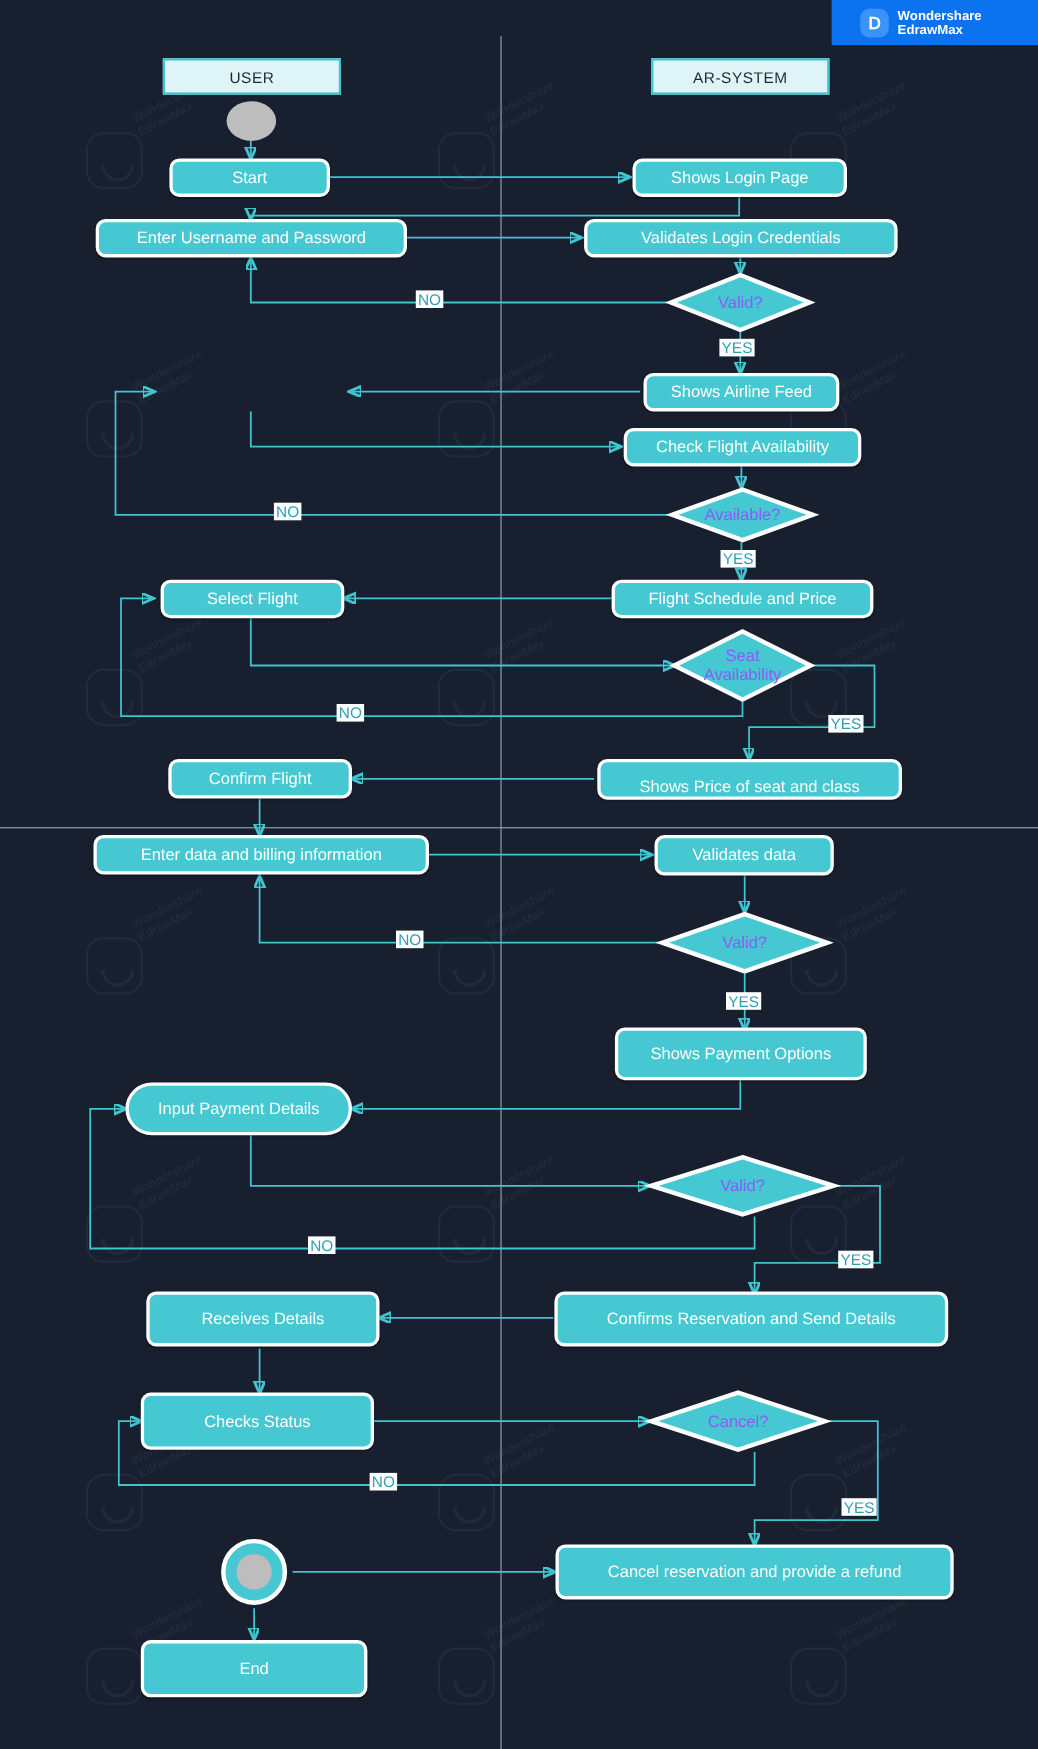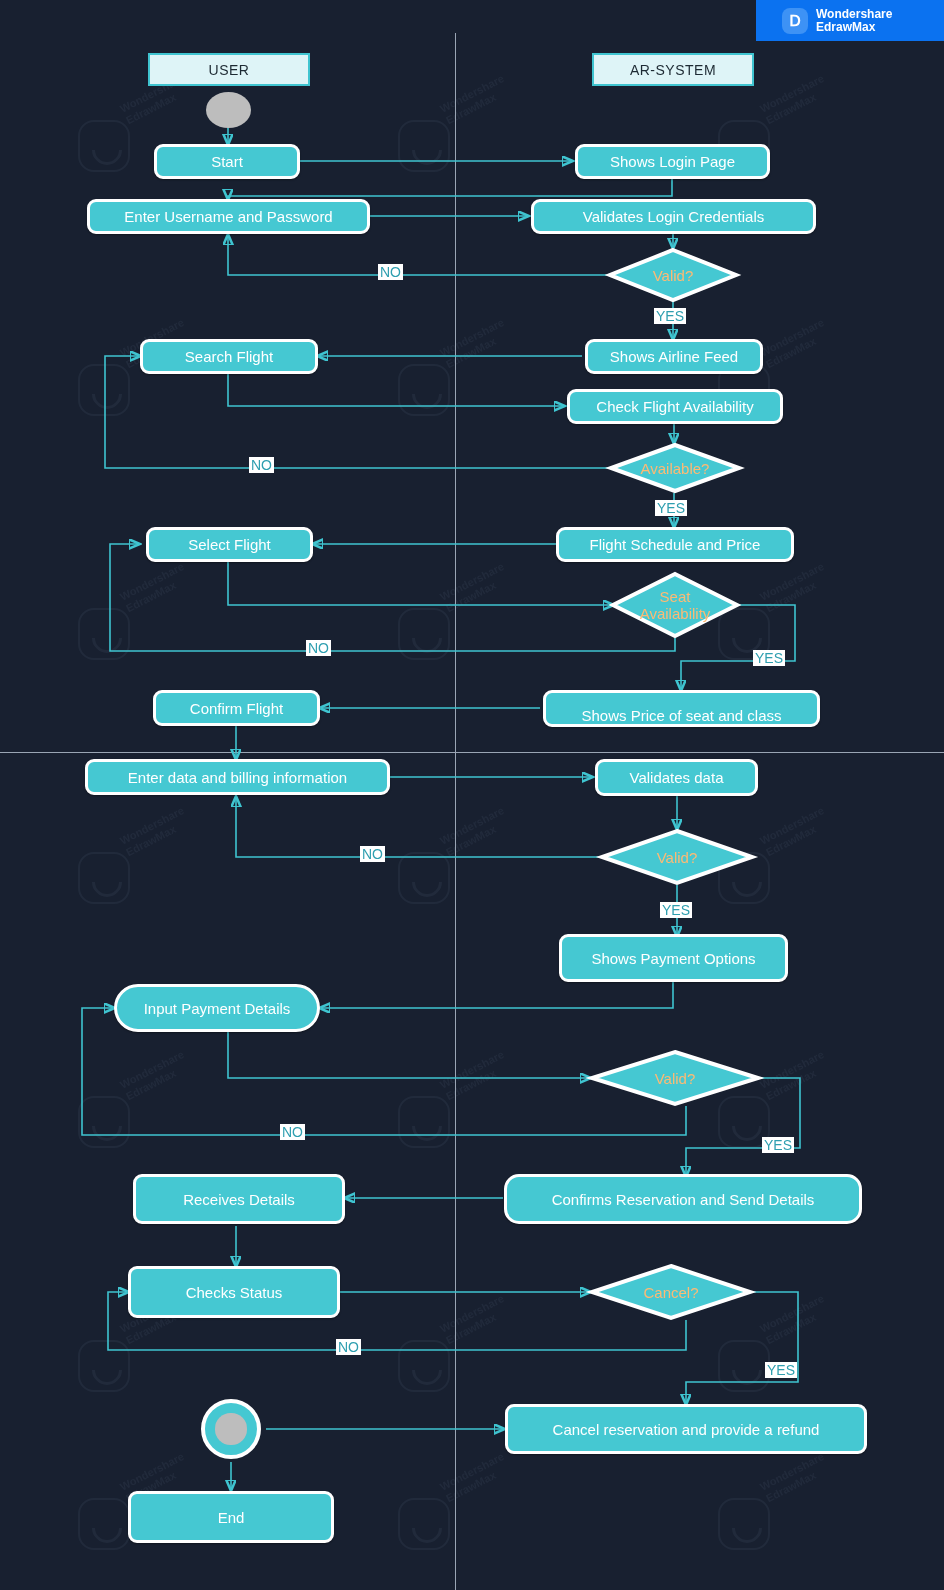--- a/index.html
+++ b/index.html
@@ -76,21 +76,21 @@
     padding: 0 6px;
     box-shadow: 0 1px 2px rgba(0,0,0,.35);
   }
 
   .diamond { display: block; }
   .diamond svg { display: block; overflow: visible; }
   .diamond .dtext {
     position: absolute; inset: 0;
     display: flex; align-items: center; justify-content: center;
     flex-direction: column;
-    color: #fdba74; font-size: 15px; line-height: 17px; text-align: center;
+    color: #8b5cf6; font-size: 15px; line-height: 17px; text-align: center;
     pointer-events: none;
   }
 
   .startdot {
     border-radius: 50%;
     background: #bdbdbd;
   }
   .enddot {
     border-radius: 50%;
     background: #45c8d2;
@@ -322,23 +322,20 @@
   </div>
 
   <div class="node proc" style="left:154px; top:144px; width:146px; height:35px;text-align:right;">
     <span>Start</span>
   </div>
 
   <div class="node proc" style="left:87px; top:199px; width:283px; height:35px;">
     <span>Enter Username and Password</span>
   </div>
 
-  <div class="node proc" style="left:140px; top:339px; width:178px; height:35px;">
-    <span>Search Flight</span>
-  </div>
 
   <div class="node proc" style="left:146px; top:527px; width:167px; height:35px;">
     <span>Select Flight</span>
   </div>
 
   <div class="node proc" style="left:153px; top:690px; width:167px; height:36px;">
     <span>Confirm Flight</span>
   </div>
 
   <div class="node proc" style="left:85px; top:759px; width:305px; height:36px;">
@@ -386,21 +383,21 @@
   </div>
 
   <div class="node proc" style="left:595px; top:759px; width:163px; height:37px;">
     <span>Validates data</span>
   </div>
 
   <div class="node proc" style="left:559px; top:934px; width:229px; height:48px;">
     <span>Shows Payment Options</span>
   </div>
 
-  <div class="node proc" style="left:504px; top:1174px; width:358px; height:50px;border-radius:15px;">
+  <div class="node proc" style="left:504px; top:1174px; width:358px; height:50px;">
     <span>Confirms Reservation and Send Details</span>
   </div>
 
   <div class="node proc" style="left:505px; top:1404px; width:362px; height:50px;">
     <span>Cancel reservation and provide a refund</span>
   </div>
 
   <div class="node diamond" style="left:608px; top:248px; width:130px; height:54px;">
     <svg width="130" height="54" viewBox="0 0 130 54">
         <polygon points="65,2 128,27 65,52 2,27" fill="#45c8d2" stroke="#ffffff" stroke-width="4"></polygon>

